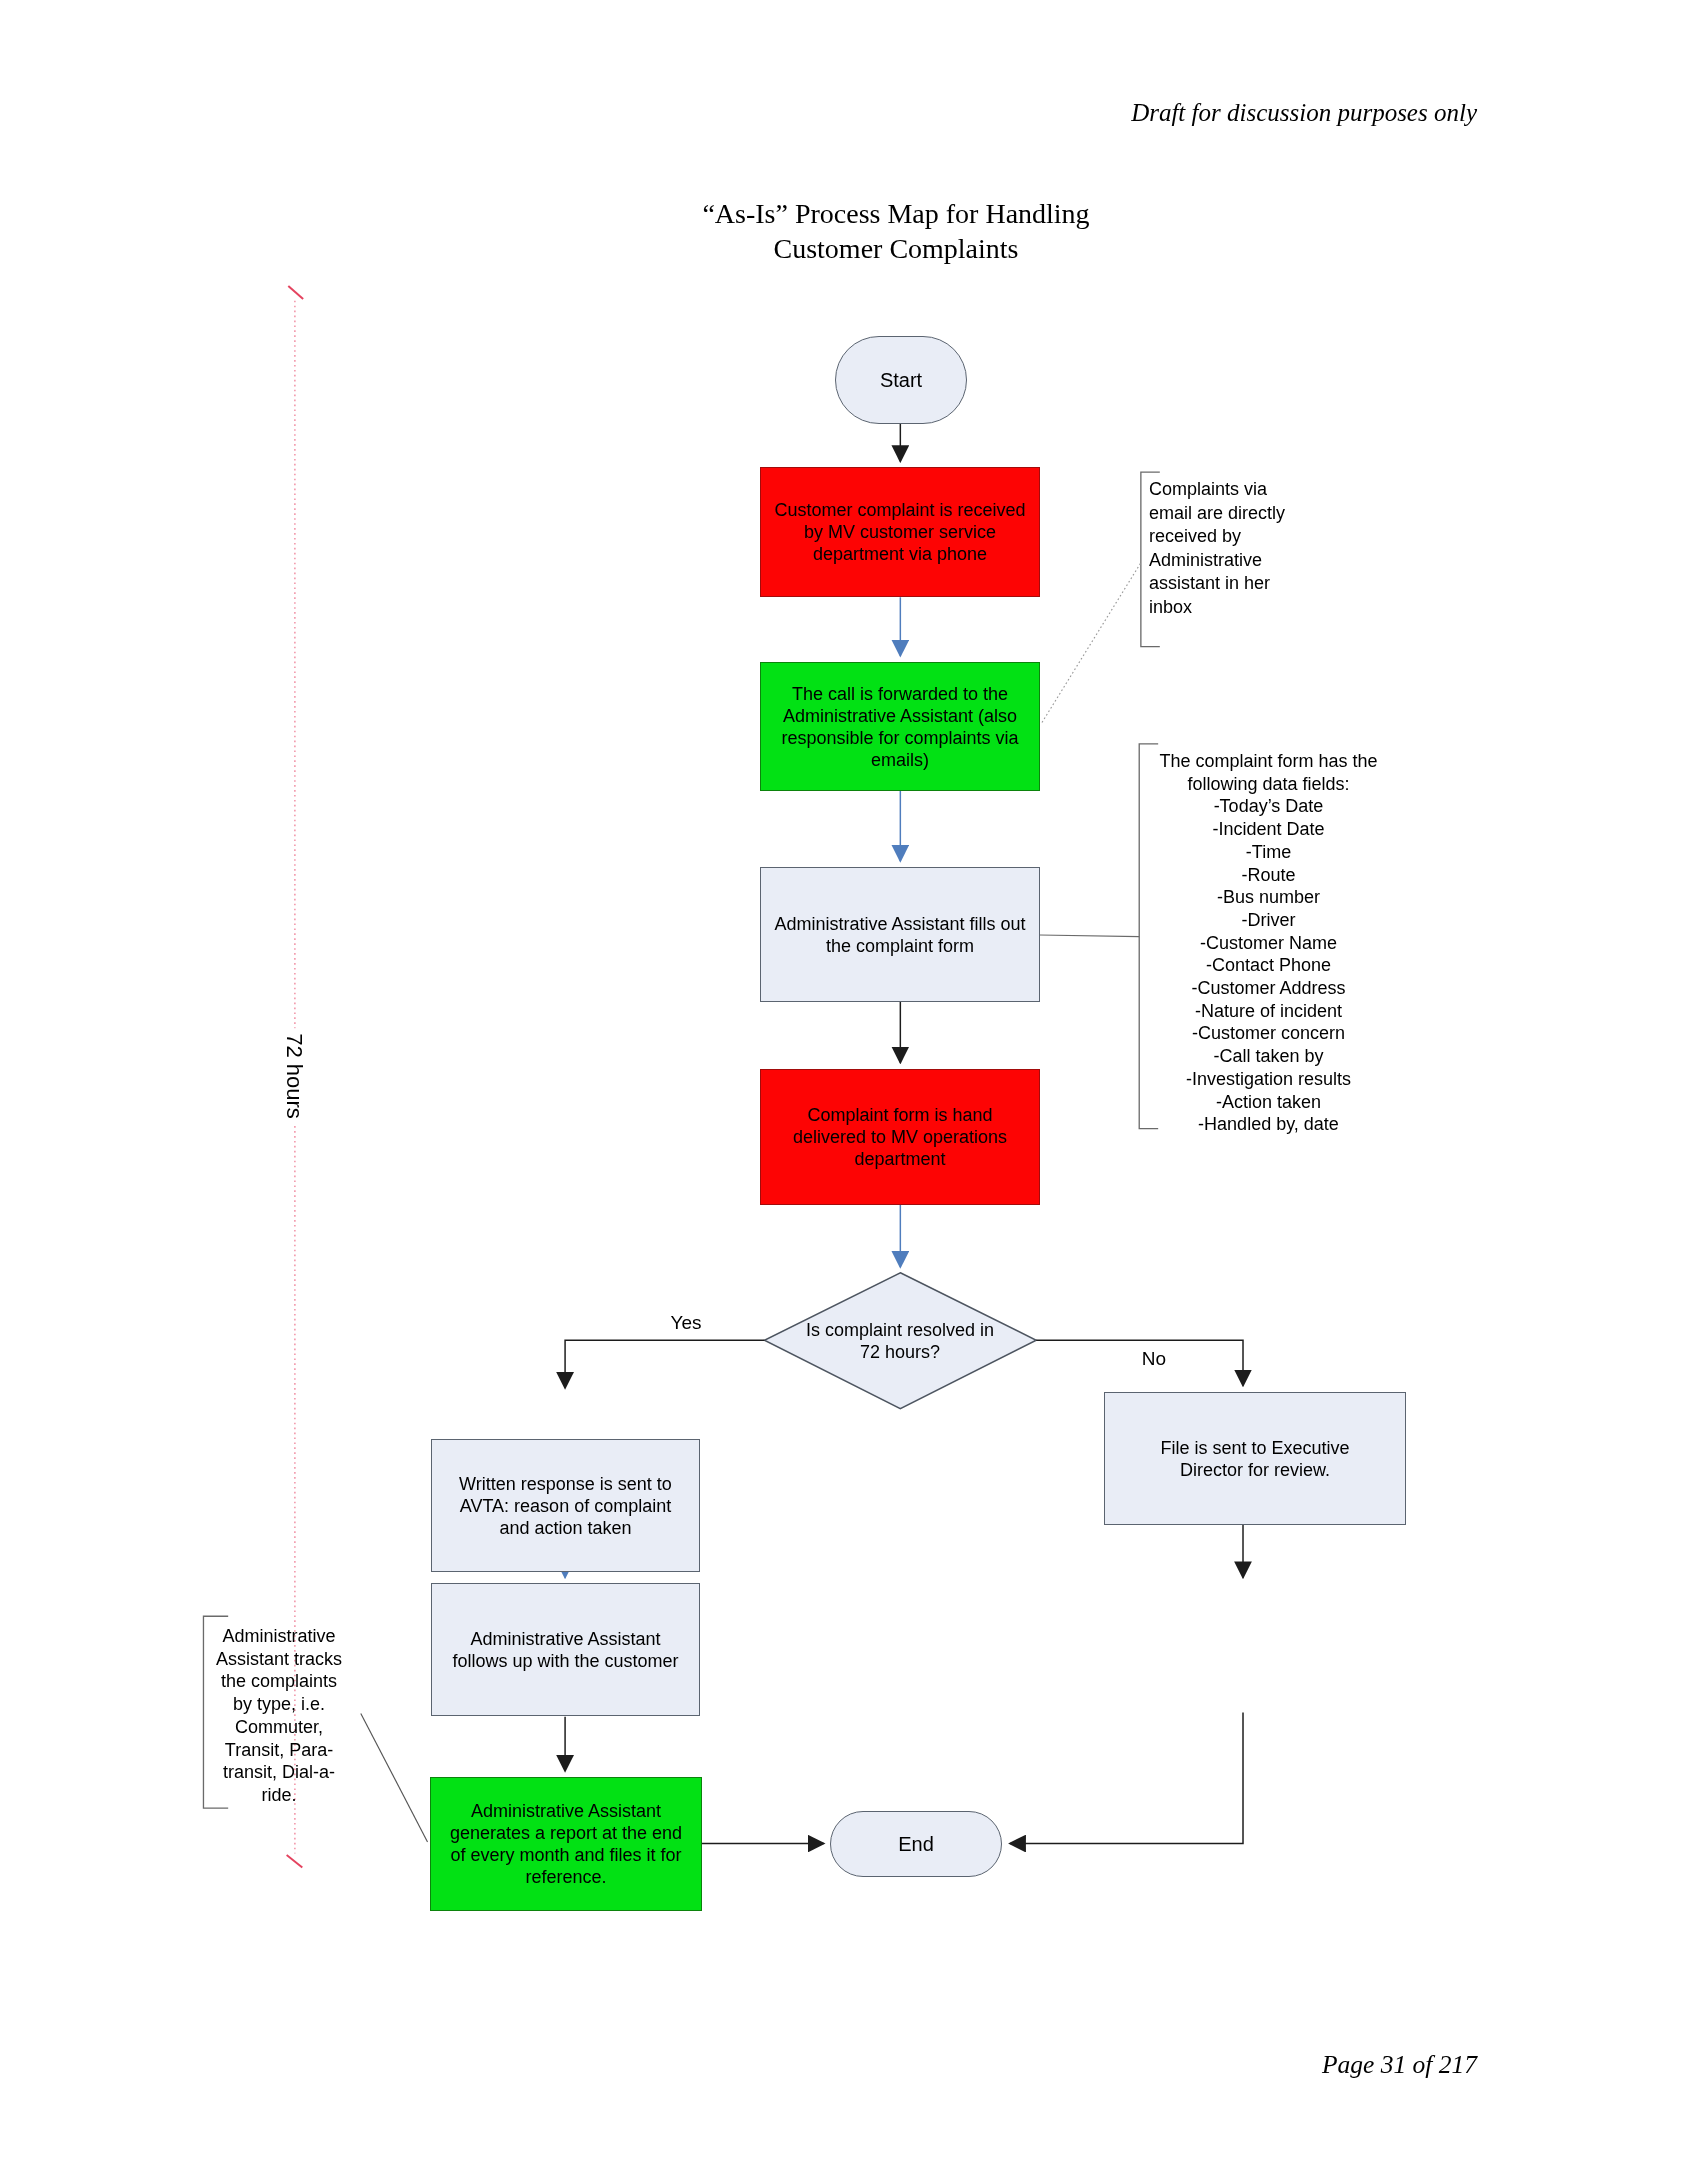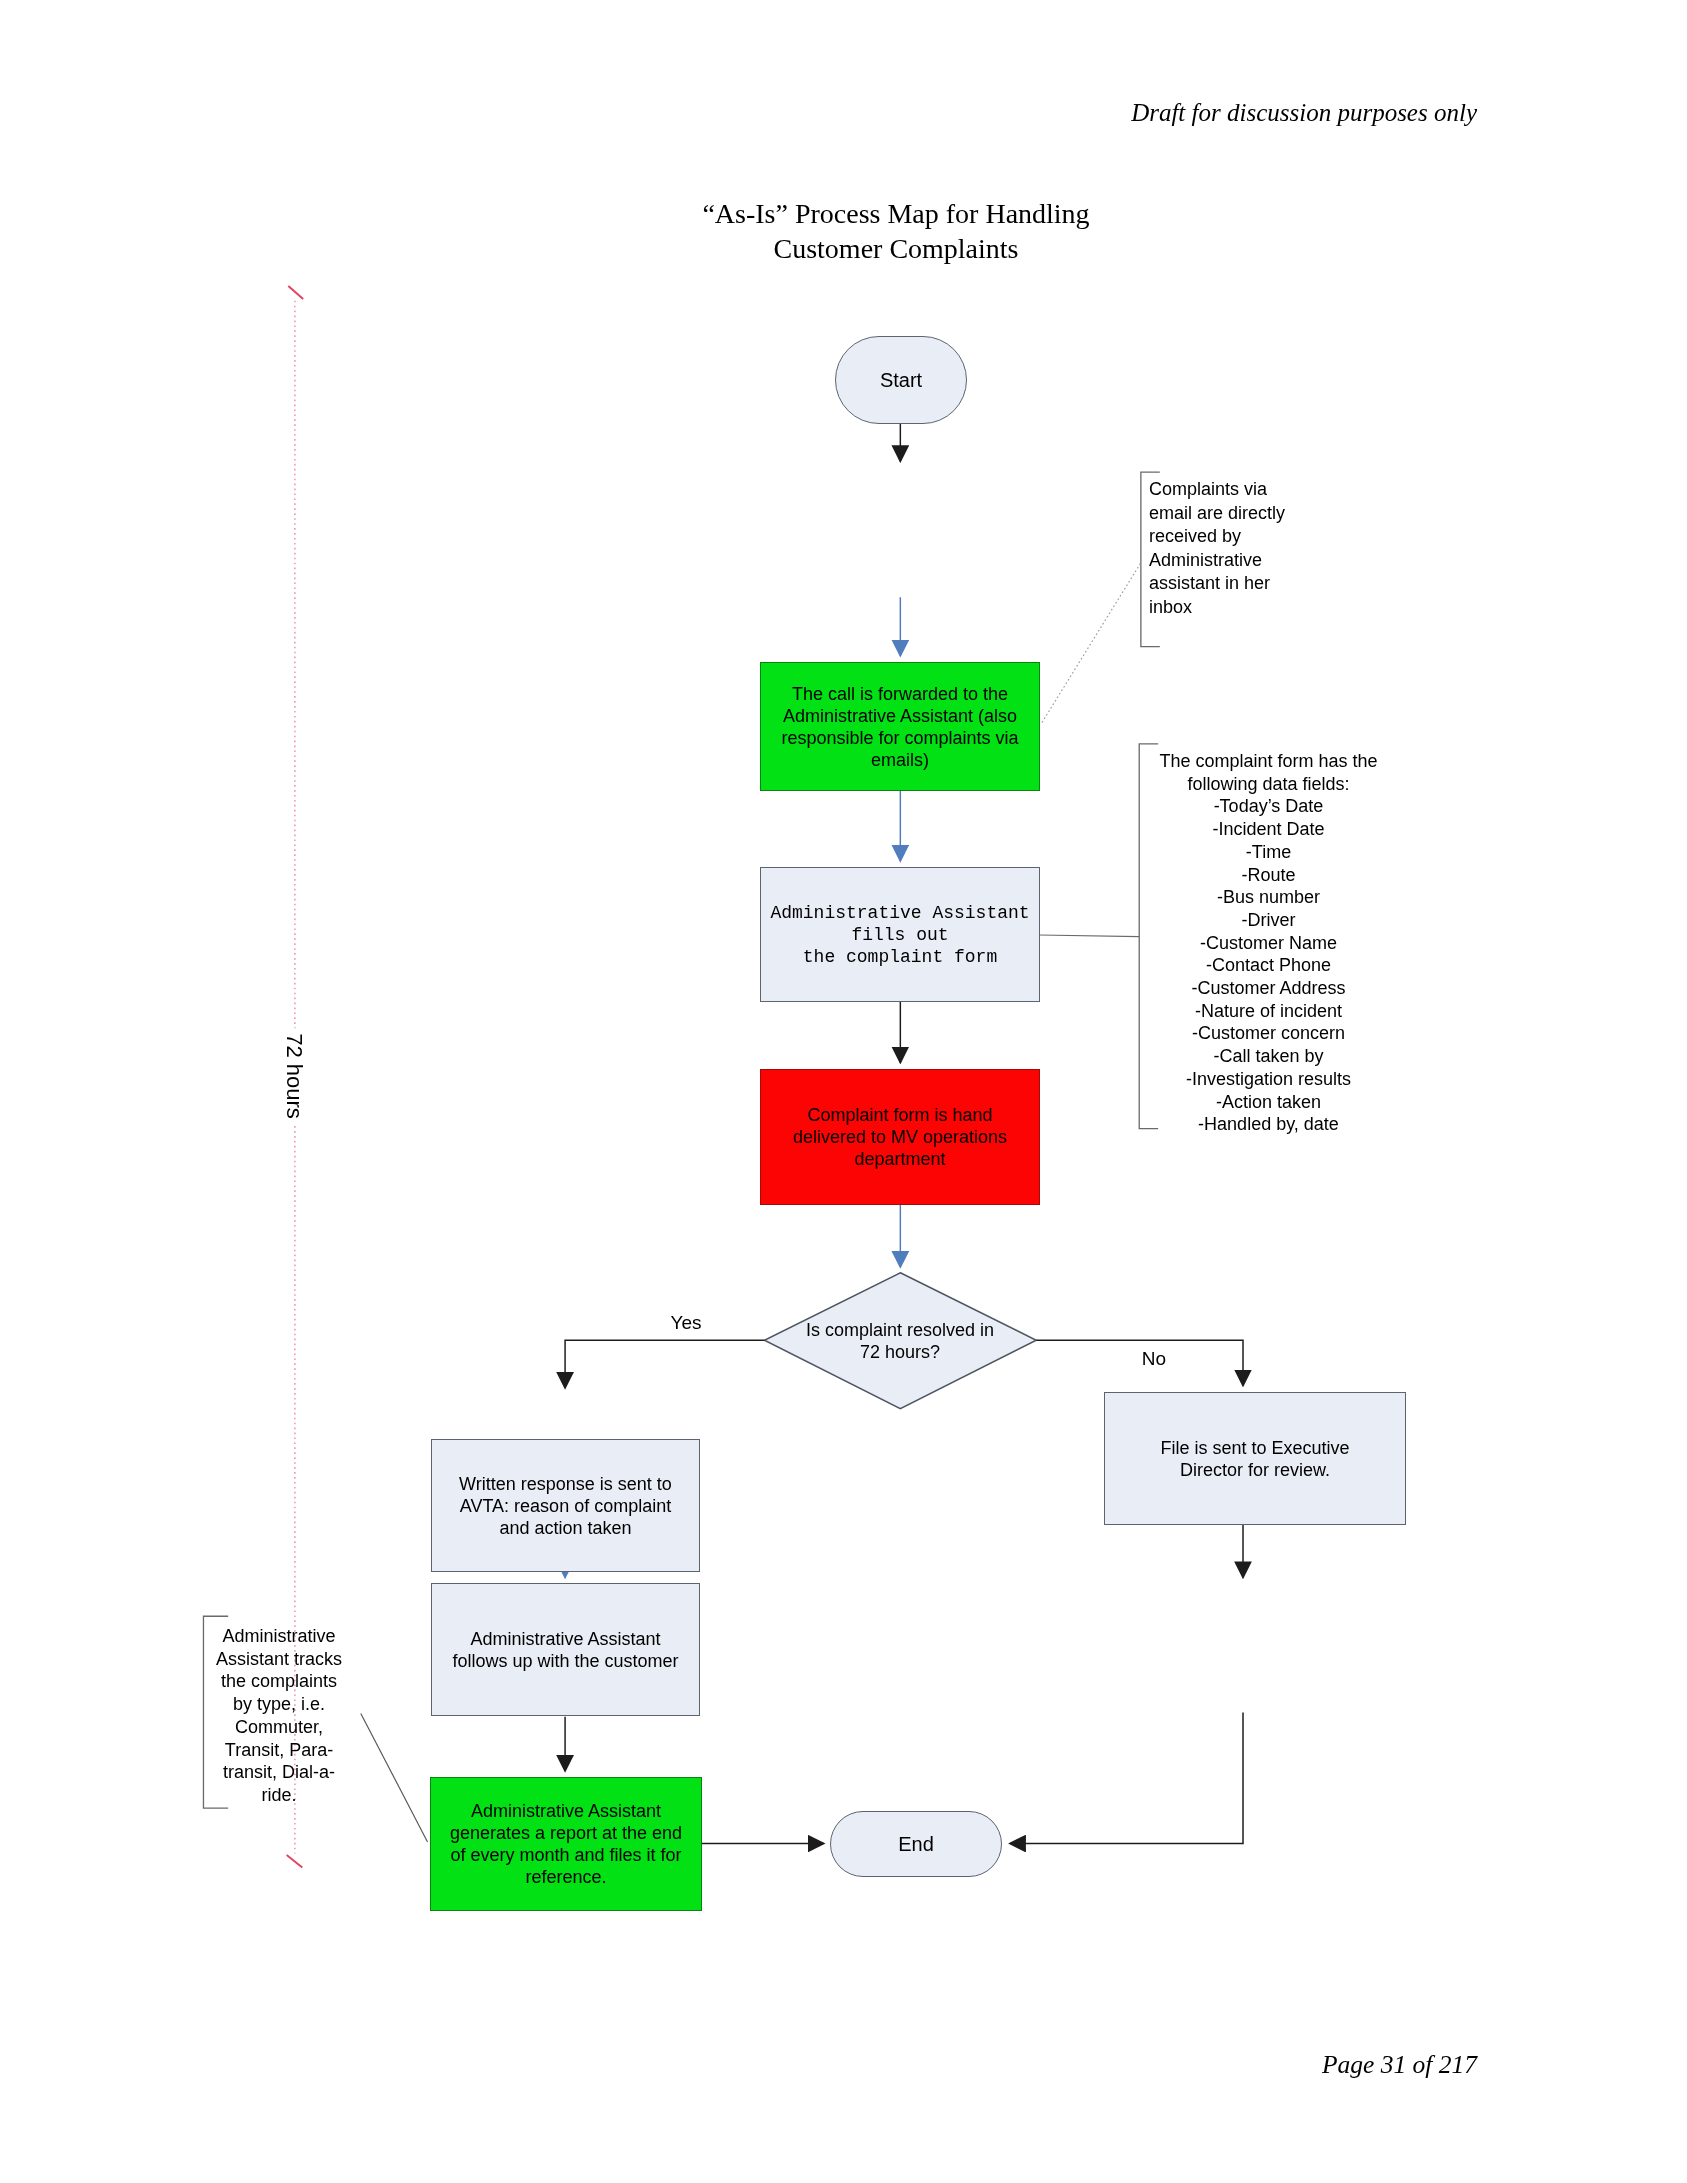--- a/index.html
+++ b/index.html
@@ -65,27 +65,30 @@
     <polyline points="277,1962 247,1962 247,2195 277,2195" fill="none" stroke="#6a6a6a" stroke-width="1.6"></polyline>
     <line x1="438" y1="2080" x2="519" y2="2236" stroke="#555555" stroke-width="1.4"></line>
   </svg>
 
   <div class="serif-it" style="left:1071px;top:99px;width:406px;text-align:right;">Draft for discussion purposes only</div>
   <div class="title" style="left:682px;top:196px;width:428px;">“As-Is” Process Map for Handling
 Customer Complaints</div>
 
   <div class="box light stadium" style="left:835px;top:336px;width:132px;height:88px;">Start</div>
 
+  <div class="box red" style="left:760px;top:467px;width:280px;height:130px;">Customer complaint is received
+by MV customer service
+department via phone</div>
 
   <div class="box green" style="left:760px;top:662px;width:280px;height:129px;">The call is forwarded to the
 Administrative Assistant (also
 responsible for complaints via
 emails)</div>
 
-  <div class="box light" style="left:760px;top:867px;width:280px;height:135px;font-family:Liberation Mono, monospace;">Administrative Assistant fills out
+  <div class="box light" style="left:760px;top:867px;width:280px;height:135px;">Administrative Assistant fills out
 the complaint form</div>
 
   <div class="box red" style="left:760px;top:1069px;width:280px;height:136px;">Complaint form is hand
 delivered to  MV operations
 department</div>
 
   <div class="diamond-label" style="left:789px;top:1306px;width:222px;height:70px;">Is complaint resolved in
 72 hours?</div>
 
   <div class="branch-label" style="left:659px;top:1312px;width:54px;">Yes</div>

